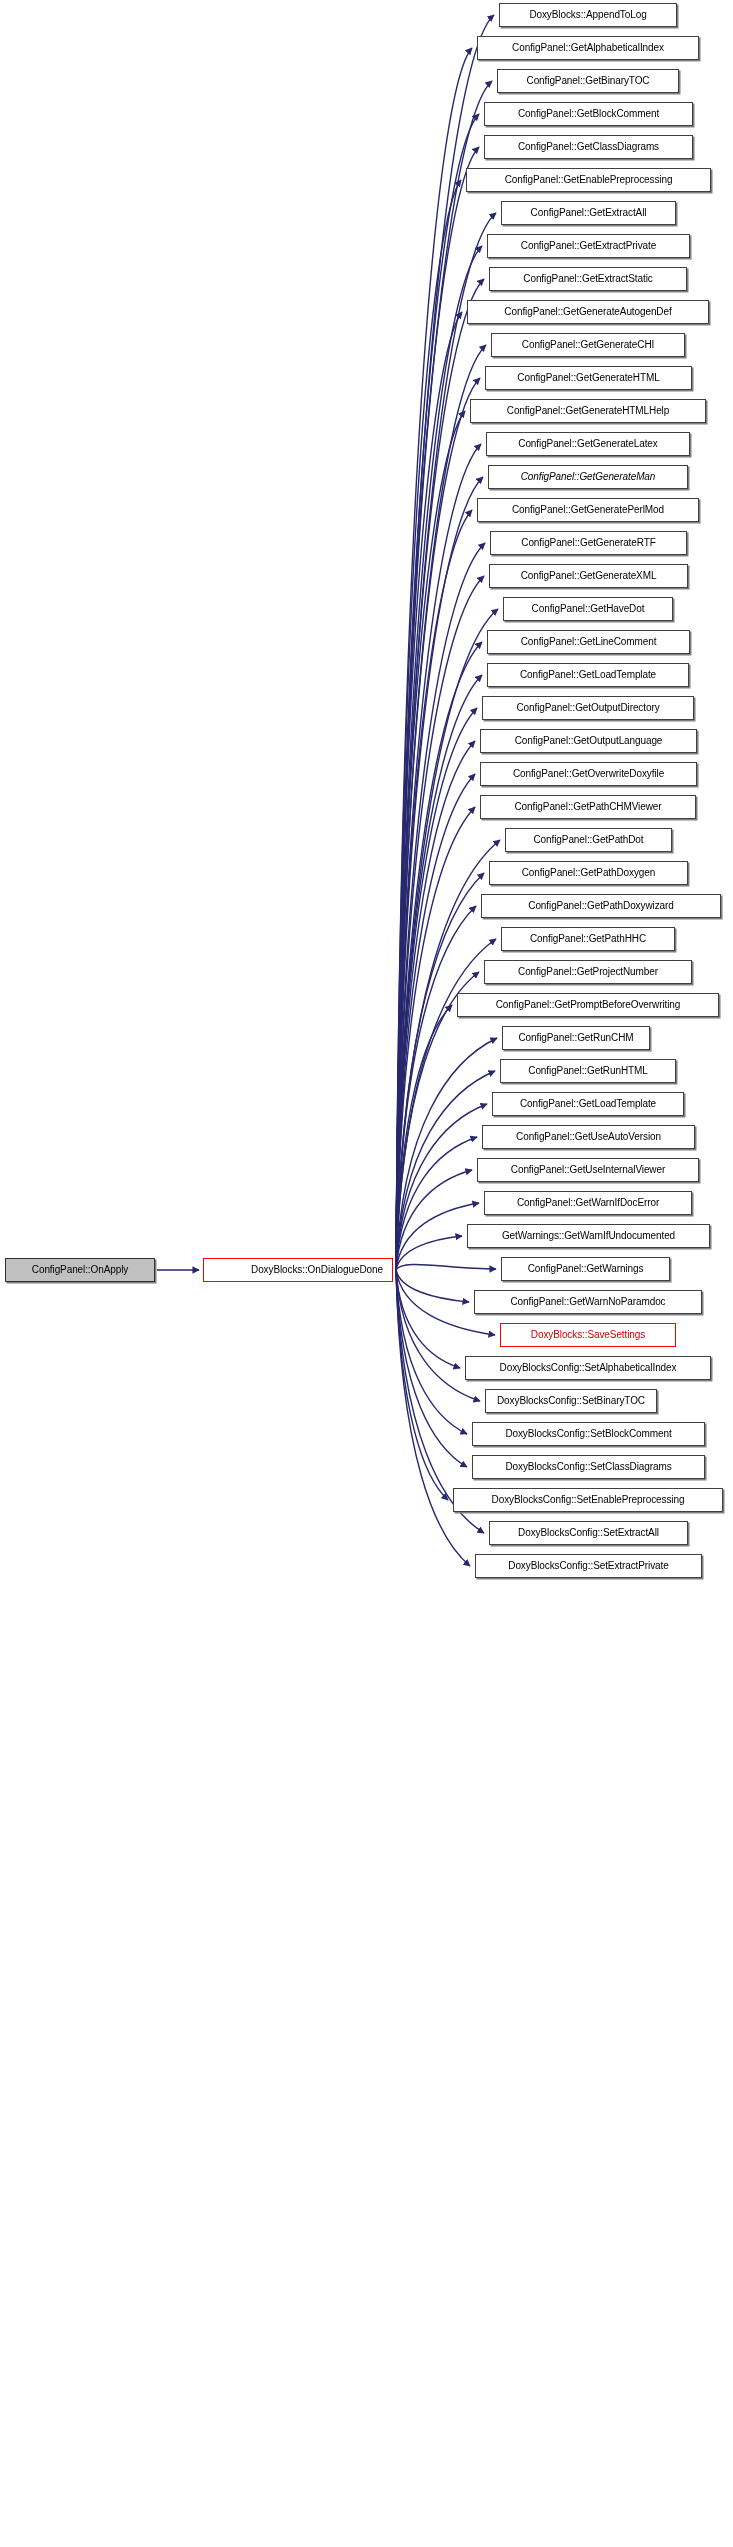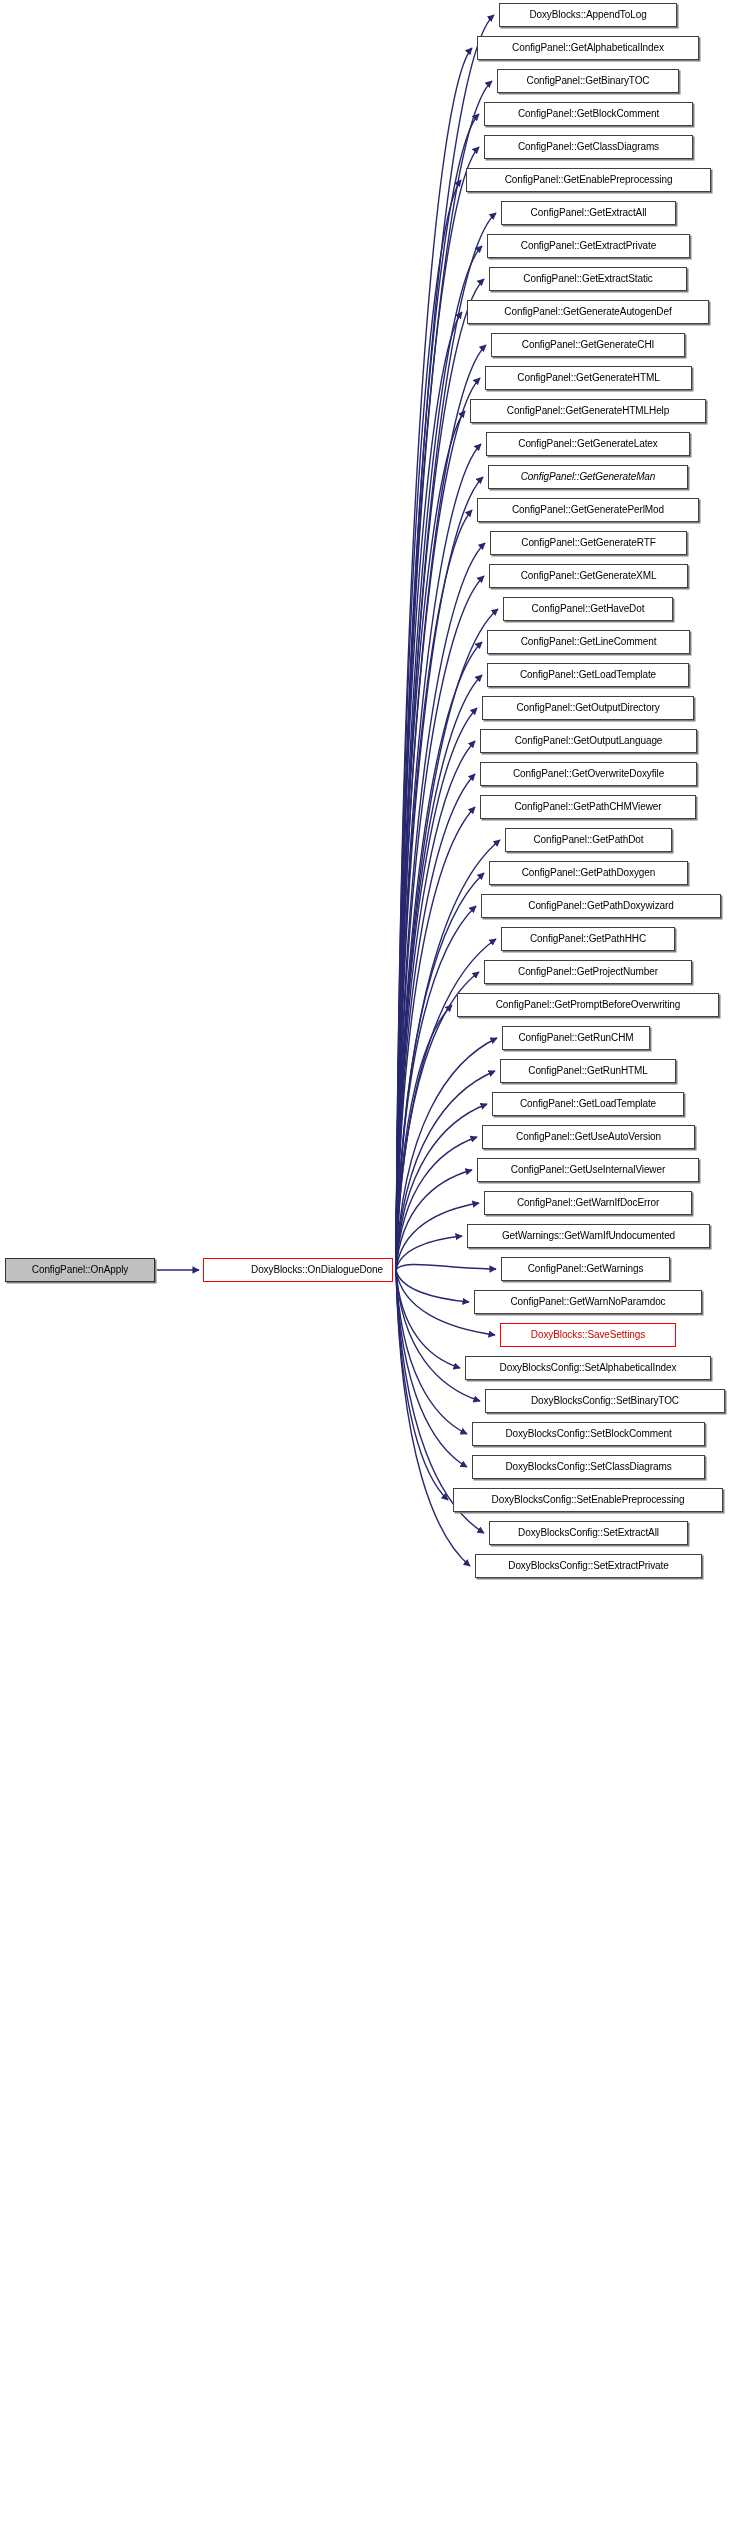--- a/index.html
+++ b/index.html
@@ -157,20 +157,20 @@
       <div class="node" style="left: 500px; top: 1059px; width: 176px;"><span>ConfigPanel::GetRunHTML</span></div>
       <div class="node" style="left: 492px; top: 1092px; width: 192px;"><span>ConfigPanel::GetLoadTemplate</span></div>
       <div class="node" style="left: 482px; top: 1125px; width: 213px;"><span>ConfigPanel::GetUseAutoVersion</span></div>
       <div class="node" style="left: 477px; top: 1158px; width: 222px;"><span>ConfigPanel::GetUseInternalViewer</span></div>
       <div class="node" style="left: 484px; top: 1191px; width: 208px;"><span>ConfigPanel::GetWarnIfDocError</span></div>
       <div class="node" style="left: 467px; top: 1224px; width: 243px;"><span>GetWarnings::GetWarnIfUndocumented</span></div>
       <div class="node" style="left: 501px; top: 1257px; width: 169px;"><span>ConfigPanel::GetWarnings</span></div>
       <div class="node" style="left: 474px; top: 1290px; width: 228px;"><span>ConfigPanel::GetWarnNoParamdoc</span></div>
       <div class="node highlight highlight-red-text" style="left: 500px; top: 1323px; width: 176px;"><span>DoxyBlocks::SaveSettings</span></div>
       <div class="node" style="left: 465px; top: 1356px; width: 246px;"><span>DoxyBlocksConfig::SetAlphabeticalIndex</span></div>
-      <div class="node" style="left: 485px; top: 1389px; width: 240px;"><span>DoxyBlocksConfig::SetBinaryTOC</span></div>
+      <div class="node" style="left: 485px; top: 1389px; width: 172px;"><span>DoxyBlocksConfig::SetBinaryTOC</span></div>
       <div class="node" style="left: 472px; top: 1422px; width: 233px;"><span>DoxyBlocksConfig::SetBlockComment</span></div>
       <div class="node" style="left: 472px; top: 1455px; width: 233px;"><span>DoxyBlocksConfig::SetClassDiagrams</span></div>
       <div class="node" style="left: 453px; top: 1488px; width: 270px;"><span>DoxyBlocksConfig::SetEnablePreprocessing</span></div>
       <div class="node" style="left: 489px; top: 1521px; width: 199px;"><span>DoxyBlocksConfig::SetExtractAll</span></div>
       <div class="node" style="left: 475px; top: 1554px; width: 227px;"><span>DoxyBlocksConfig::SetExtractPrivate</span></div>
     </div>
 </div>
 
 </body></html>

